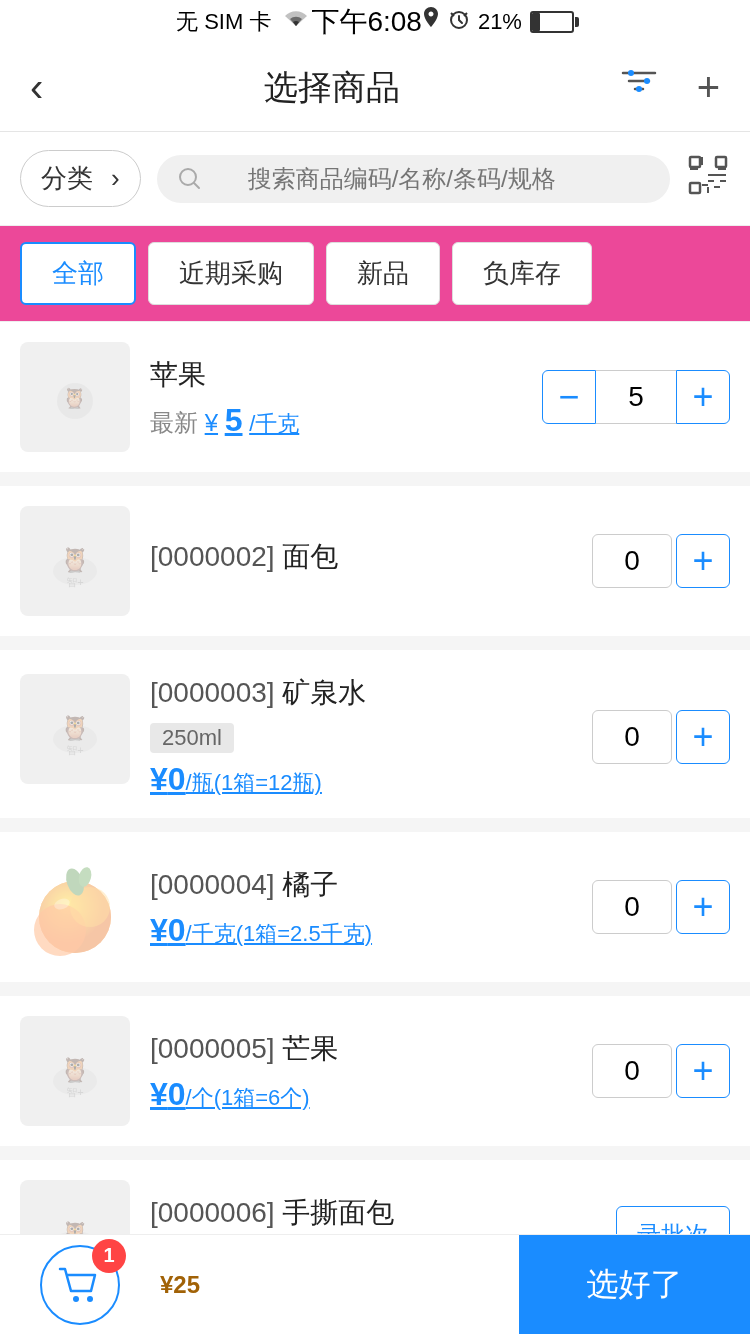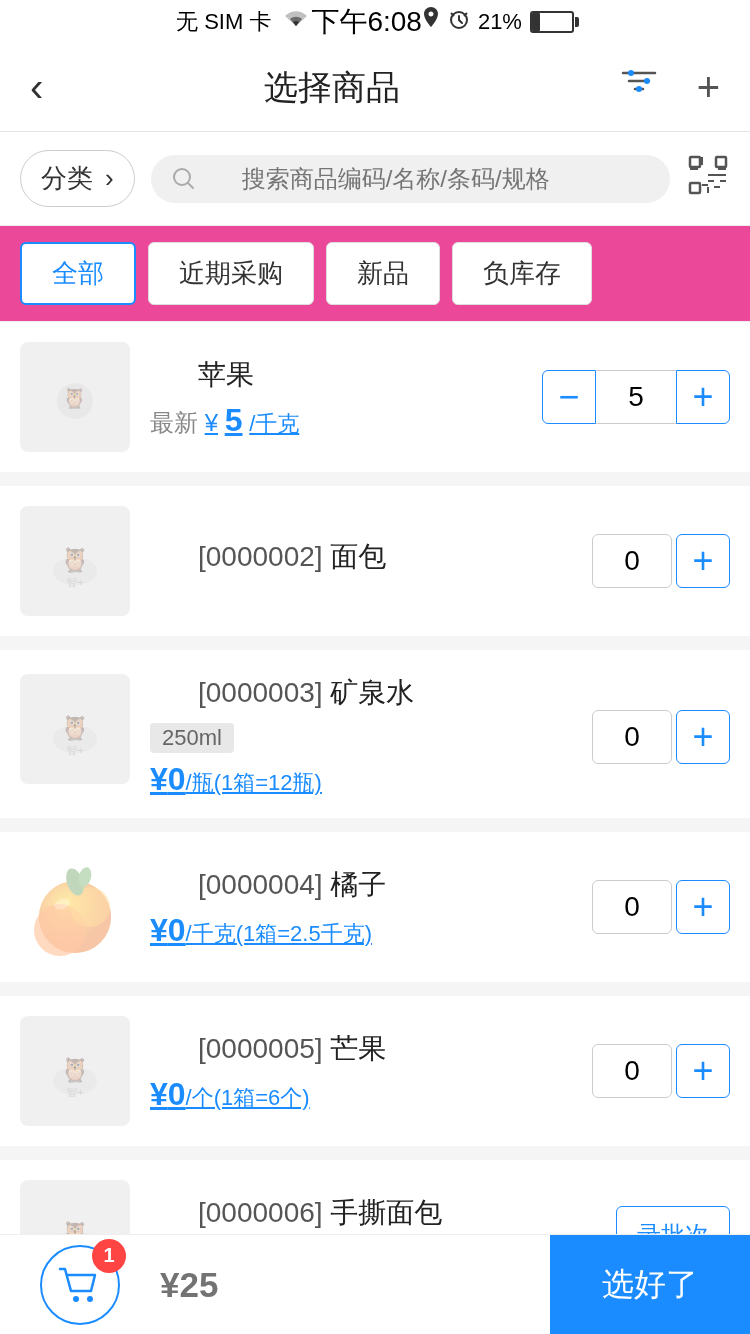--- a/index.html
+++ b/index.html
@@ -58,21 +58,21 @@
       border-bottom: 1px solid #eee;
     }
     .category-btn {
       border: 1px solid #ccc;
       border-radius: 30px;
       padding: 10px 20px;
       font-size: 26px;
       color: #333;
       background: #fff;
       white-space: nowrap;
-      display: flex; align-items: center; gap: 12px;
+      display: flex; align-items: center; gap: 18px;
     }
     .search-input-wrap {
       flex: 1;
       background: #f0f0f0;
       border-radius: 30px;
       display: flex;
       align-items: center;
       padding: 10px 20px;
       gap: 10px;
     }
@@ -120,21 +120,21 @@
       border-radius: 8px;
       flex-shrink: 0;
       display: flex;
       align-items: center;
       justify-content: center;
       overflow: hidden;
     }
     .product-img svg { opacity: 0.35; }
     .product-img.has-img { background: transparent; }
     .product-info { flex: 1; }
-    .product-name { font-size: 28px; color: #222; font-weight: 500; margin-bottom: 8px; margin-left: 48px; }
+    .product-name { font-size: 28px; color: #222; font-weight: 500; margin-bottom: 8px; }
     .product-spec { font-size: 22px; color: #888; margin-bottom: 4px; }
     .product-price { font-size: 24px; color: #888; }
     .product-price .latest { color: #888; }
     .product-price .price-val { color: #1a8cff; font-size: 32px; font-weight: bold; }
     .product-price .unit { color: #888; font-size: 22px; }
     .price-underline { text-decoration: underline; color: #1a8cff; }
     .qty-ctrl {
       display: flex;
       align-items: center;
       gap: 0;
@@ -198,24 +198,24 @@
       position: absolute;
       top: -8px; right: -8px;
       background: #ff4444;
       color: #fff;
       border-radius: 50%;
       width: 34px; height: 34px;
       font-size: 20px;
       display: flex; align-items: center; justify-content: center;
       font-weight: bold;
     }
-    .cart-total { flex: 1; font-size: 35px; font-weight: bold; color: #737373; }
+    .cart-total { flex: 1; font-size: 24px; font-weight: bold; color: #a16207; }
     .confirm-btn {
       height: 100%;
-      width: 200px;
+      width: 231px;
       background: #1a8cff;
       color: #fff;
       font-size: 32px;
       border: none;
       display: flex; align-items: center; justify-content: center;
     }
 
     
     .divider {
       height: 12px;

